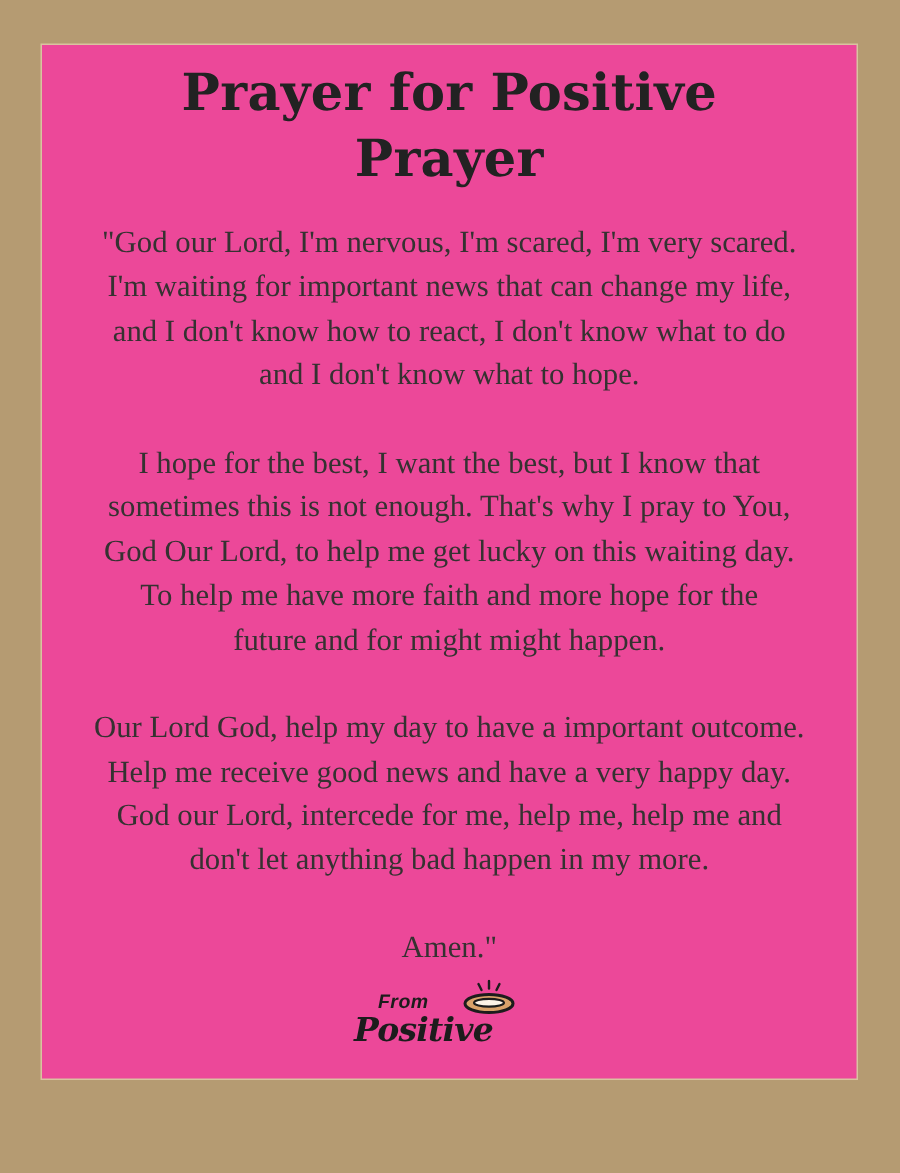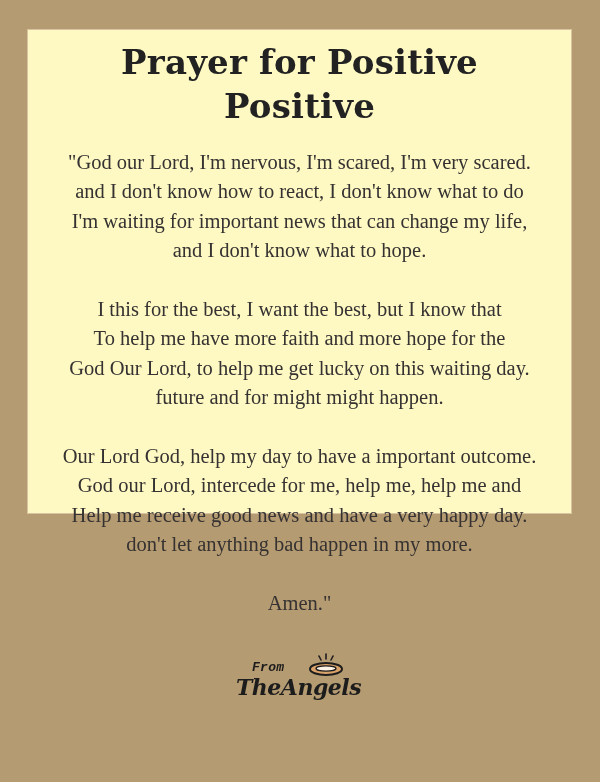--- a/index.html
+++ b/index.html
@@ -12,22 +12,22 @@
       background: #b59b72;
       position: relative;
       overflow: hidden;
       font-family: "DejaVu Serif", serif;
     }
     .card {
       position: absolute;
       left: 28px;
       top: 30px;
       width: 543px;
-      height: 483px;
-      background: #fef9c3;
+      height: 689px;
+      background: #ec4899;
       box-shadow: 0 0 0 1px #d9c3a0;
     }
     .title {
       position: absolute;
       left: 0;
       right: 0;
       top: 10px;
       margin: 0;
       text-align: center;
       font-family: "DejaVu Serif", serif;
@@ -61,21 +61,21 @@
       position: absolute;
       left: 206px;
       top: 622px;
       width: 140px;
       height: 58px;
     }
     .logo-from {
       position: absolute;
       left: 18px;
       top: 8px;
-      font-family: Liberation Mono, monospace;
+      font-family: Liberation Sans, sans-serif;
       font-style: italic;
       font-weight: bold;
       font-size: 13px;
       color: #1c1c1c;
       letter-spacing: 0.3px;
     }
     .logo-angels {
       position: absolute;
       left: 2px;
       top: 22px;
@@ -94,54 +94,55 @@
       width: 40px;
       height: 26px;
     }
   </style>
 </head>
 <body>
 
 <div class="card">
   <h1 class="title">
     <span class="line" style="height:44px">Prayer for Positive</span>
-    <span class="line" style="height:44px">Positive</span>
+    <span class="line" style="height:44px">Prayer</span>
   </h1>
 
   <div class="body-text">
     <div>
       <span class="line">"God our Lord, I'm nervous, I'm scared, I'm very scared.</span>
+      <span class="line">I'm waiting for important news that can change my life,</span>
       <span class="line">and I don't know how to react, I don't know what to do</span>
-      <span class="line">I'm waiting for important news that can change my life,</span>
       <span class="line">and I don't know what to hope.</span>
     </div>
     <span class="blank"></span>
     <div>
-      <span class="line">I this for the best, I want the best, but I know that</span>
+      <span class="line">I hope for the best, I want the best, but I know that</span>
+      <span class="line">sometimes this is not enough. That's why I pray to You,</span>
+      <span class="line">God Our Lord, to help me get lucky on this waiting day.</span>
       <span class="line">To help me have more faith and more hope for the</span>
-      <span class="line">God Our Lord, to help me get lucky on this waiting day.</span>
       <span class="line">future and for might might happen.</span>
     </div>
     <span class="blank"></span>
     <div>
       <span class="line">Our Lord God, help my day to have a important outcome.</span>
+      <span class="line">Help me receive good news and have a very happy day.</span>
       <span class="line">God our Lord, intercede for me, help me, help me and</span>
-      <span class="line">Help me receive good news and have a very happy day.</span>
       <span class="line">don't let anything bad happen in my more.</span>
     </div>
     <span class="blank"></span>
     <div>
       <span class="line">Amen."</span>
     </div>
   </div>
 
   <div class="logo">
     <span class="logo-from">From</span>
     <svg class="halo" viewBox="0 0 40 26" xmlns="http://www.w3.org/2000/svg">
       <line x1="13" y1="3" x2="15" y2="7" stroke="#1c1c1c" stroke-width="1.6" stroke-linecap="round"></line>
       <line x1="20" y1="1" x2="20" y2="6" stroke="#1c1c1c" stroke-width="1.6" stroke-linecap="round"></line>
       <line x1="27" y1="3" x2="25" y2="7" stroke="#1c1c1c" stroke-width="1.6" stroke-linecap="round"></line>
       <ellipse cx="20" cy="16" rx="16" ry="6" fill="#d9a26a" stroke="#1c1c1c" stroke-width="2"></ellipse>
       <ellipse cx="20" cy="15.5" rx="10" ry="2.6" fill="#fdf3e7" stroke="#1c1c1c" stroke-width="1.4"></ellipse>
     </svg>
-    <span class="logo-angels">TheAngels</span>
+    <span class="logo-angels">Positive</span>
   </div>
 </div>
 
 </body></html>

